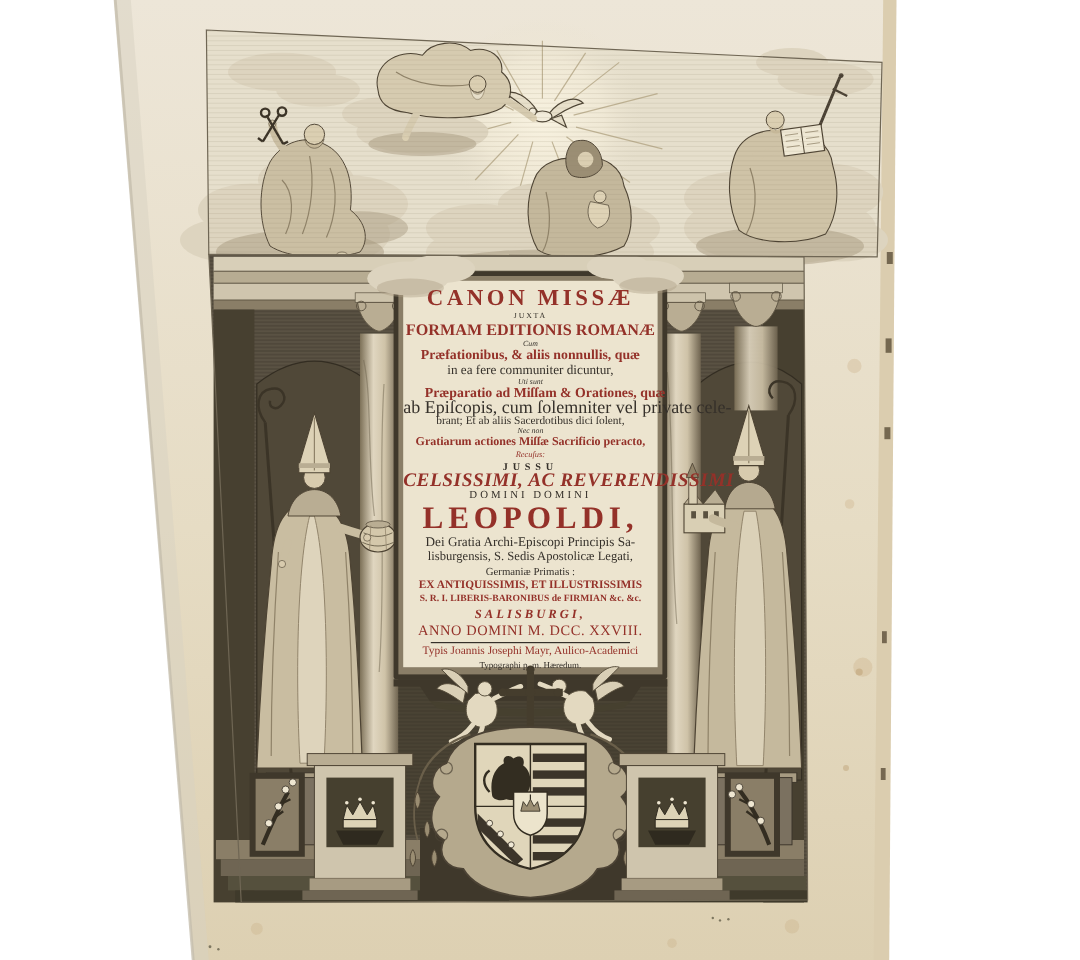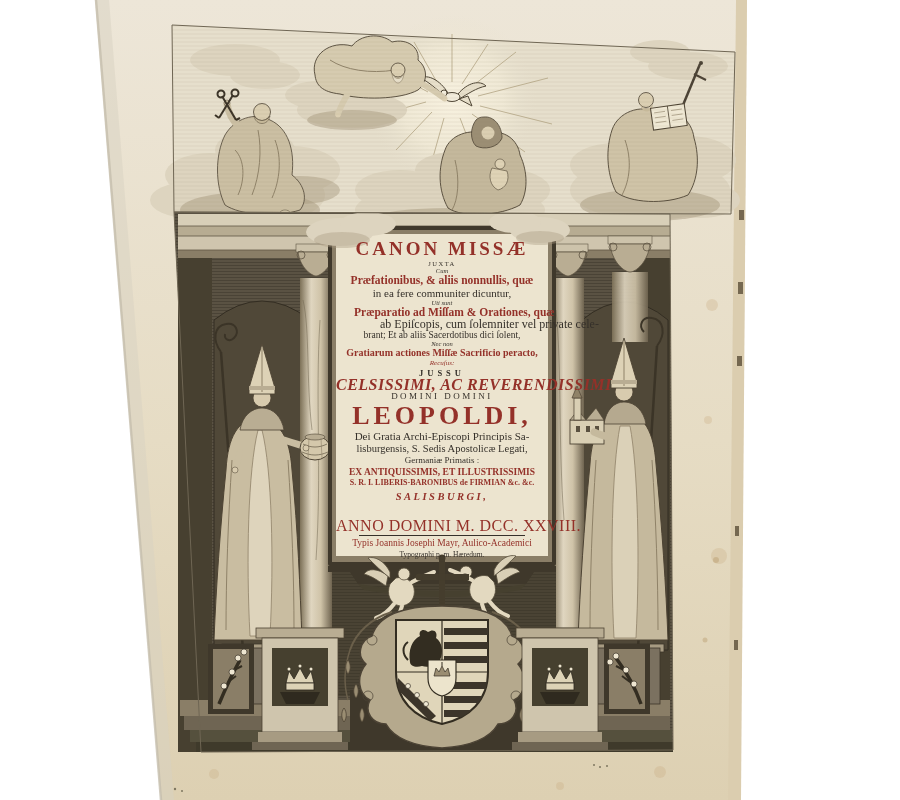--- a/index.html
+++ b/index.html
@@ -14,35 +14,35 @@
   .ink-red{color:var(--ink-red);}
   .ink-black{color:var(--ink-black);}
 
   .canon{font-size:19px;line-height:22px;letter-spacing:3px;font-weight:bold;}
   .tinycaps{font-size:6.5px;line-height:7px;letter-spacing:1.5px;}
   .tinyital{font-size:6.5px;line-height:7px;font-style:italic;}
   .romanae{font-size:13.5px;line-height:16px;font-weight:bold;}
   .praefat{font-size:11.5px;line-height:13px;font-weight:600;}
   .inea{font-size:11px;line-height:12px;}
   .praep{font-size:11.5px;line-height:13px;font-weight:600;padding-left:18px;}
-  .abepis{font-size:12px;line-height:10.5px;padding-left:44px;}
+  .abepis{font-size:15px;line-height:10.5px;}
   .brant{font-size:9.5px;line-height:10.5px;}
   .gratiarum{font-size:10px;line-height:12px;font-weight:600;}
   .recusus{font-size:7px;line-height:8.5px;font-style:italic;}
   .jussu{font-size:8.5px;line-height:11px;letter-spacing:4px;font-weight:600;}
   .celsissimi{font-size:16px;line-height:12.5px;font-style:italic;font-weight:700;letter-spacing:.5px;}
   .domini{font-size:9px;line-height:11px;letter-spacing:2.5px;}
   .leopoldi{font-size:26px;line-height:28px;letter-spacing:4px;font-weight:bold;}
   .dei{font-size:11px;line-height:13px;}
   .lisburg{font-size:10.5px;line-height:12px;}
   .germ{font-size:9px;line-height:10.5px;}
   .ex{font-size:9.5px;line-height:12px;font-weight:600;}
   .sri{font-size:8px;line-height:10px;font-weight:bold;}
   .salisburgi{font-size:10.5px;line-height:13px;font-style:italic;letter-spacing:2.5px;font-weight:700;margin-top:2px;}
-  .anno{font-size:16px;line-height:13.5px;letter-spacing:.5px;margin-top:16px;}
+  .anno{font-size:12px;line-height:13.5px;letter-spacing:.5px;}
   .rule{border-top:1.5px solid var(--ink-black);width:78%;margin:3px auto 2px;height:0;}
   .typis{font-size:9.5px;line-height:11.5px;}
   .typo{font-size:7.5px;line-height:9px;}
 </style>
 </head>
 <body>
 
 <div class="stage">
 
 <svg width="900" height="800" viewBox="0 0 900 800">
@@ -516,20 +516,21 @@
     </g>
 
     <path d="M172,25 L735,52 L731,214 L174,212 Z" fill="none" stroke="#6f6654" stroke-width="1"></path>
     <path d="M174,212 L670,214 L673,750 L201,752 Z" fill="none" stroke="#6f6654" stroke-width="1"></path>
   </g>
 </svg>
 
 <div class="text-block">
       <div class="line canon ink-red">CANON MISSÆ</div>
       <div class="line tinycaps ink-black">JUXTA</div>
+      <div class="line romanae ink-red">FORMAM EDITIONIS ROMANÆ</div>
       <div class="line tinyital ink-black">Cum</div>
       <div class="line praefat ink-red">Præfationibus, &amp; aliis nonnullis, quæ</div>
       <div class="line inea ink-black">in ea fere communiter dicuntur,</div>
       <div class="line tinyital ink-black">Uti sunt</div>
       <div class="line praep ink-red">Præparatio ad Miſſam &amp; Orationes, quæ</div>
       <div class="line abepis ink-black">ab Epiſcopis, cum ſolemniter vel private cele-</div>
       <div class="line brant ink-black">brant; Et ab aliis Sacerdotibus dici ſolent,</div>
       <div class="line tinyital ink-black">Nec non</div>
       <div class="line gratiarum ink-red">Gratiarum actiones Miſſæ Sacrificio peracto,</div>
       <div class="line recusus ink-red">Recuſus:</div>

